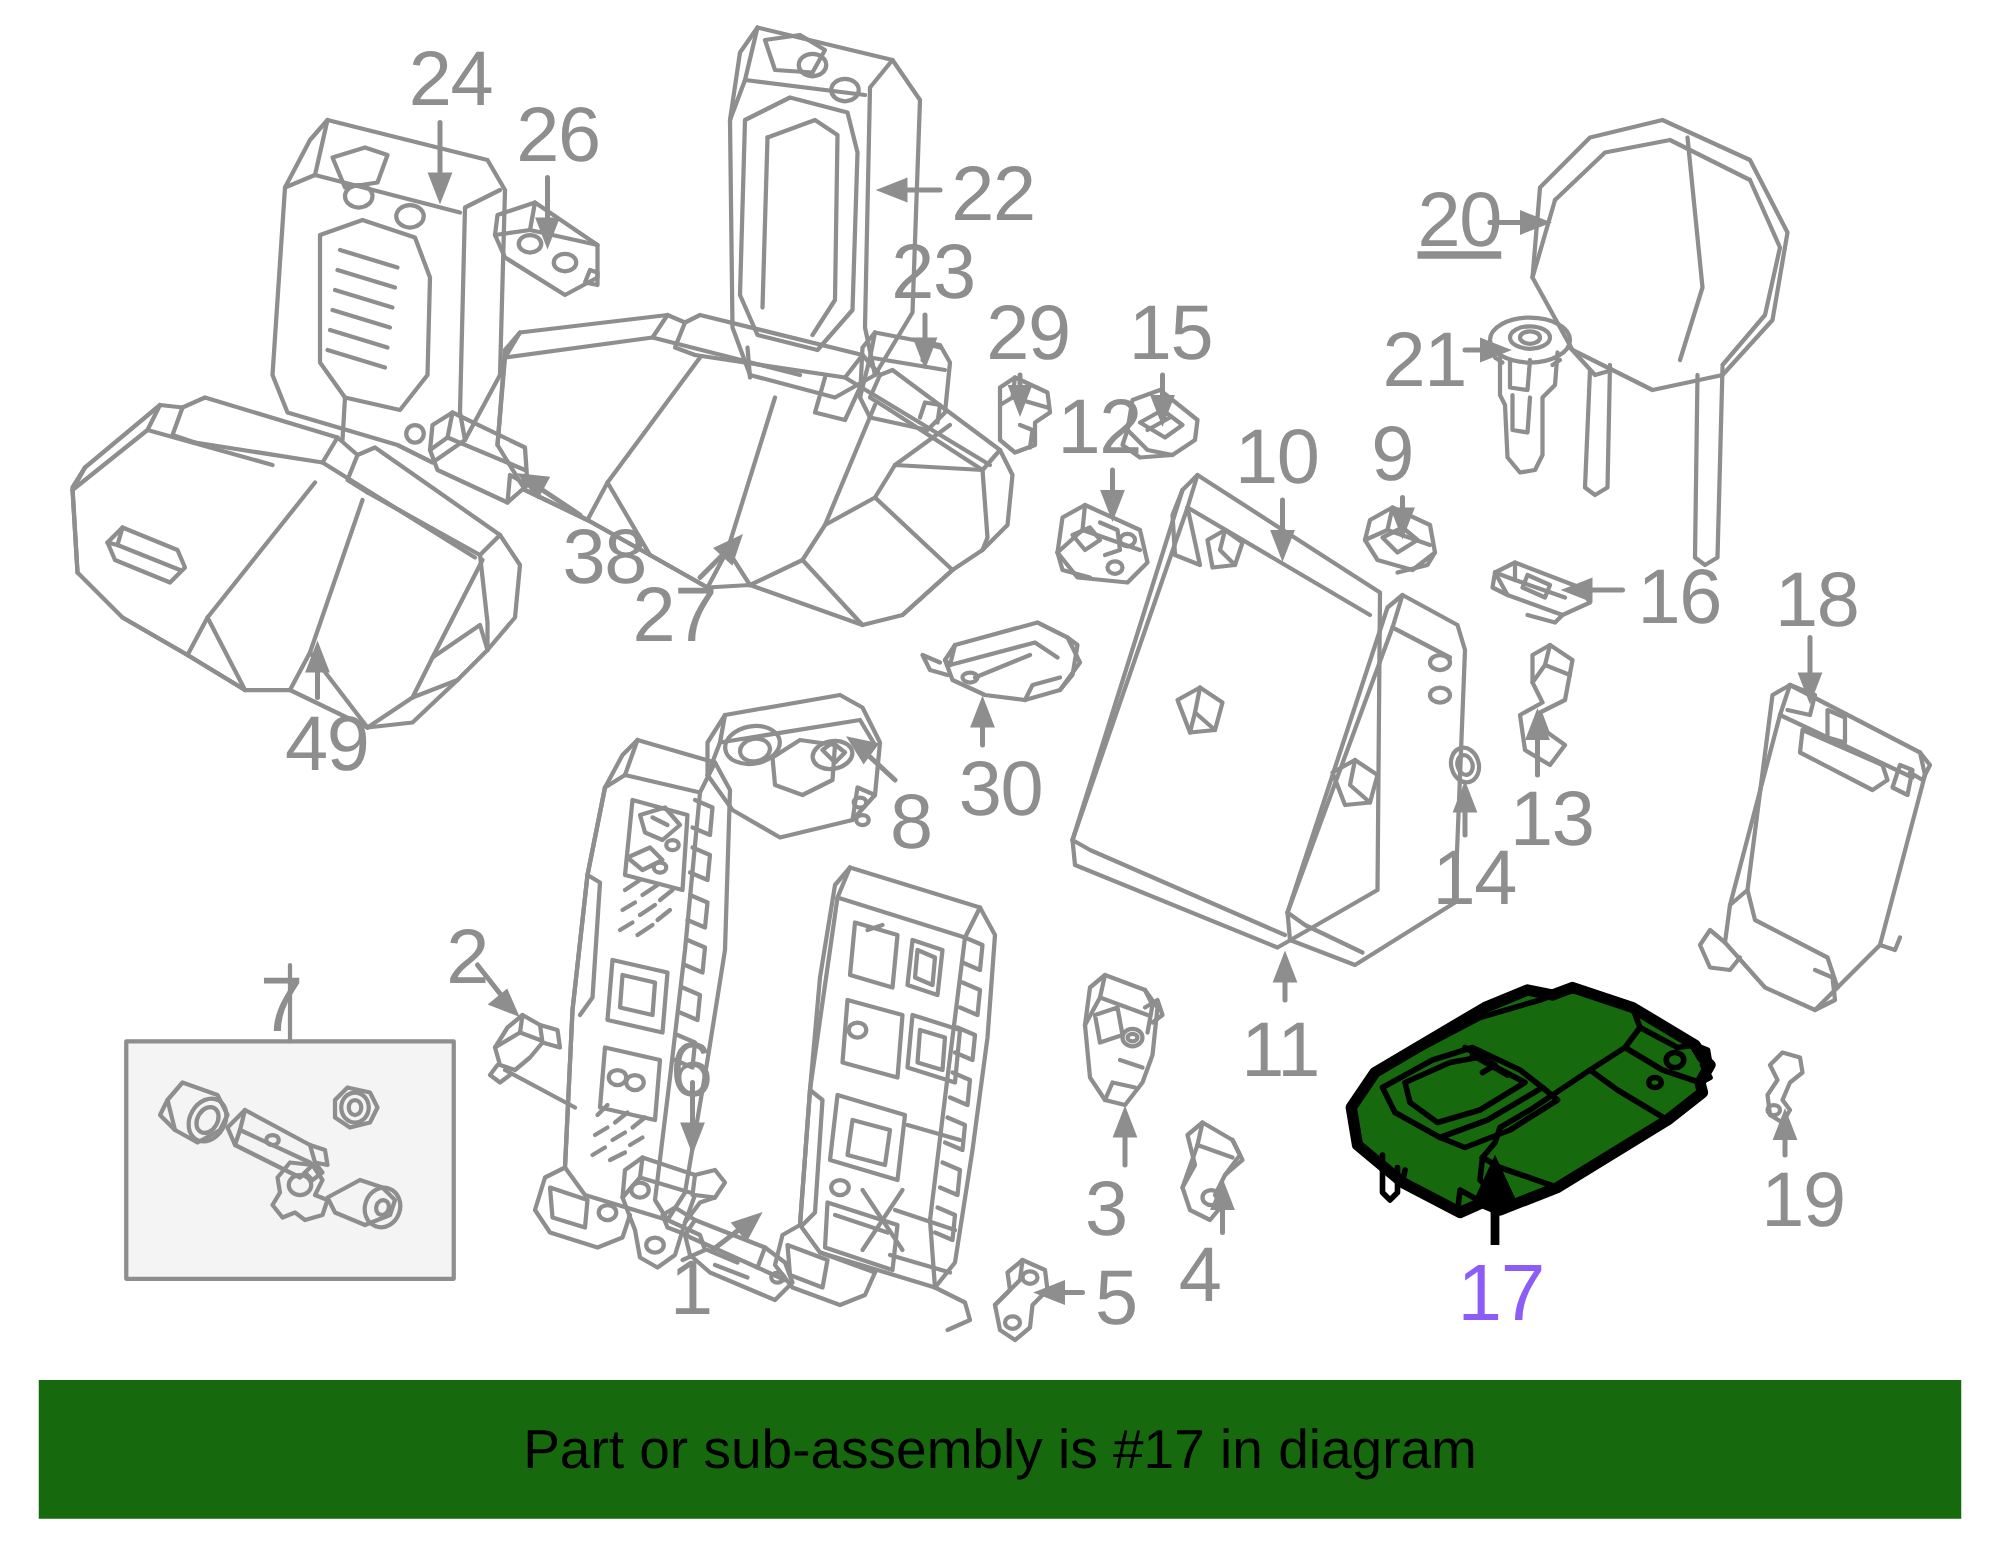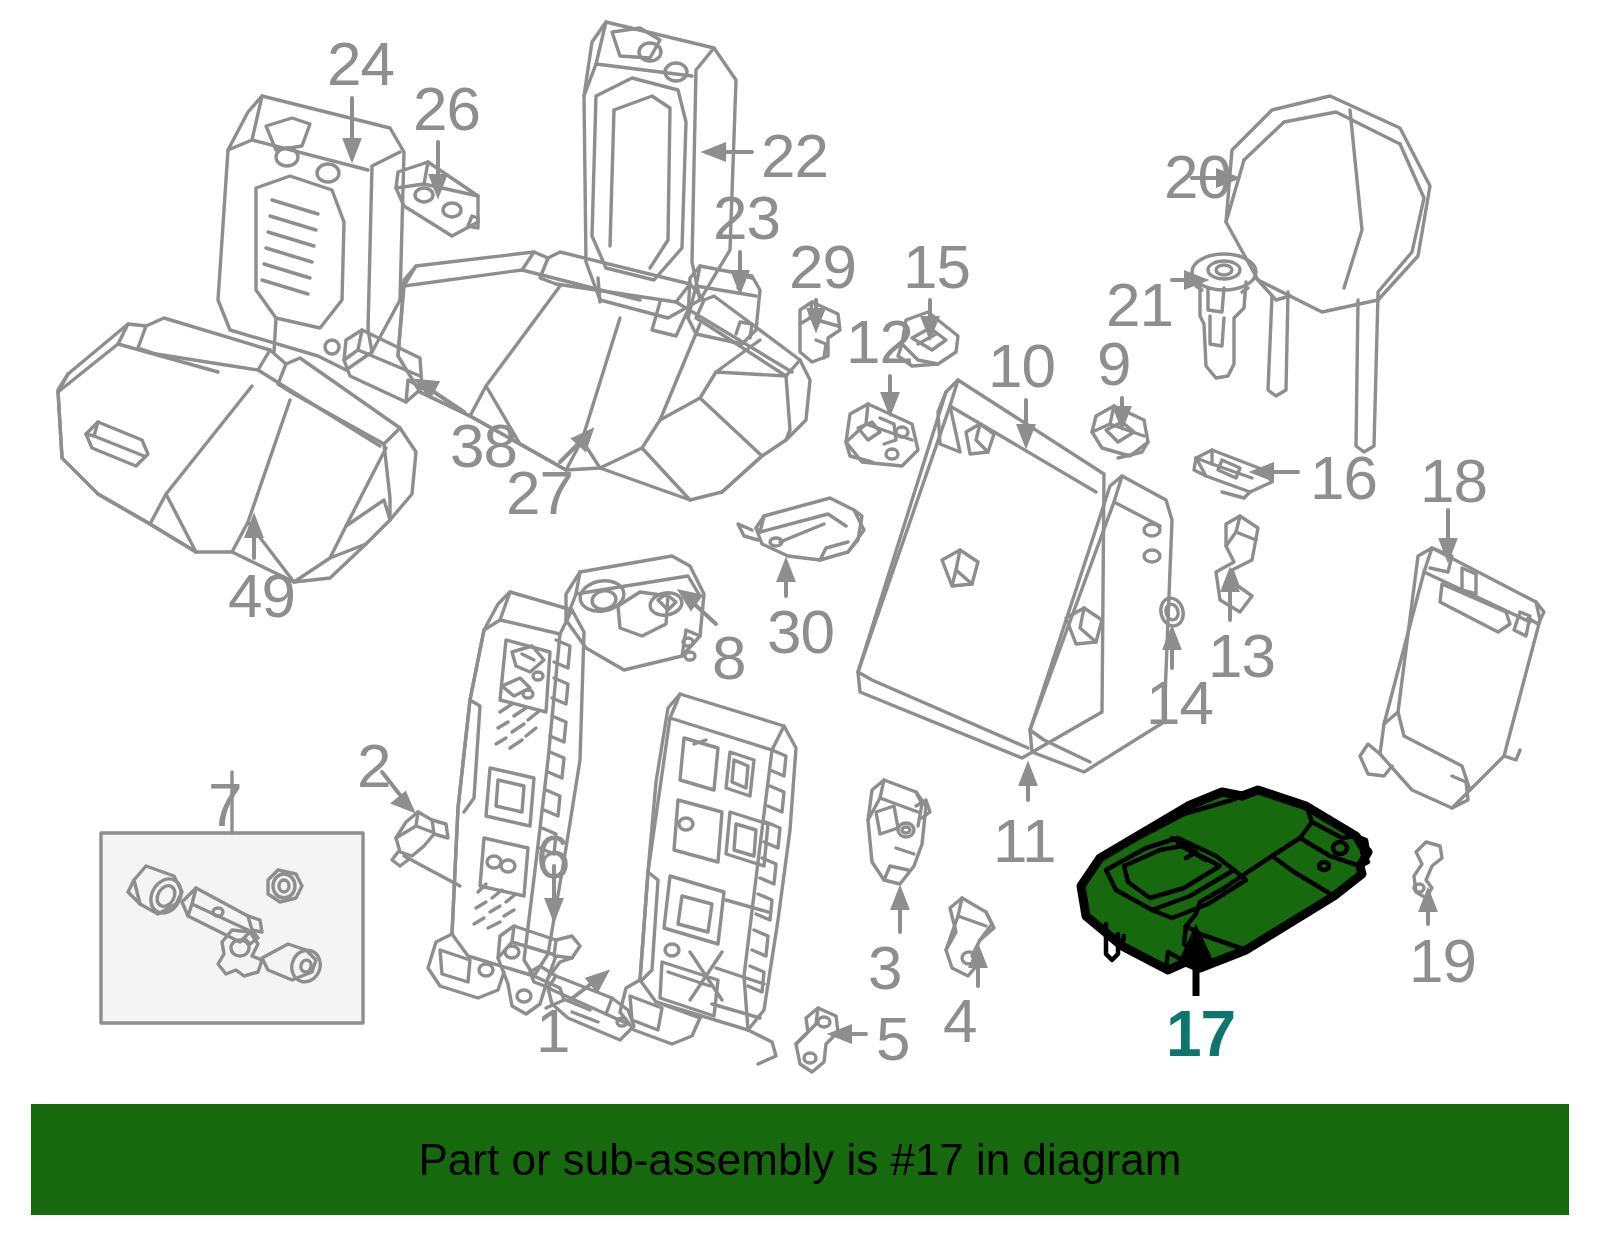--- a/index.html
+++ b/index.html
@@ -18,22 +18,22 @@
     font-family:"Liberation Sans", sans-serif;
     font-size:62px;
     font-weight:400;
     color:#8e8e8e;
     line-height:1;
     letter-spacing:-1px;
     white-space:nowrap;
     user-select:none;
   }
   .callout.hl{
-    color:#0f766e;
-    font-weight:700;
+    color:#8b5cf6;
+    font-weight:400;
     font-size:64px;
     text-align:center;
   }
 
   
   #banner{
     position:absolute;
     left:31px; top:1104px;
     width:1538px; height:111px;
     background:#16690d;
@@ -623,22 +623,22 @@
 
   <div class="callout" style="left:327px;top:33px;">24</div>
   <div class="callout" style="left:413px;top:78px;">26</div>
   <div class="callout" style="left:761px;top:125px;">22</div>
   <div class="callout" style="left:713px;top:187px;">23</div>
   <div class="callout" style="left:789px;top:236px;">29</div>
   <div class="callout" style="left:903px;top:236px;">15</div>
   <div class="callout" style="left:846px;top:311px;">12</div>
   <div class="callout" style="left:988px;top:335px;">10</div>
   <div class="callout" style="left:1097px;top:333px;">9</div>
-  <div class="callout" style="left:1164px;top:146px;">20</div>
-  <div class="callout" style="left:1106px;top:258px;margin-top:16px;">21</div>
+  <div class="callout" style="left:1134px;top:146px;text-decoration:underline;">20</div>
+  <div class="callout" style="left:1106px;top:258px;">21</div>
   <div class="callout" style="left:1310px;top:447px;">16</div>
   <div class="callout" style="left:1420px;top:450px;">18</div>
   <div class="callout" style="left:1208px;top:625px;">13</div>
   <div class="callout" style="left:1146px;top:672px;">14</div>
   <div class="callout" style="left:450px;top:415px;">38</div>
   <div class="callout" style="left:506px;top:462px;">27</div>
   <div class="callout" style="left:228px;top:565px;">49</div>
   <div class="callout" style="left:712px;top:627px;">8</div>
   <div class="callout" style="left:767px;top:601px;">30</div>
   <div class="callout" style="left:208px;top:774px;">7</div>

